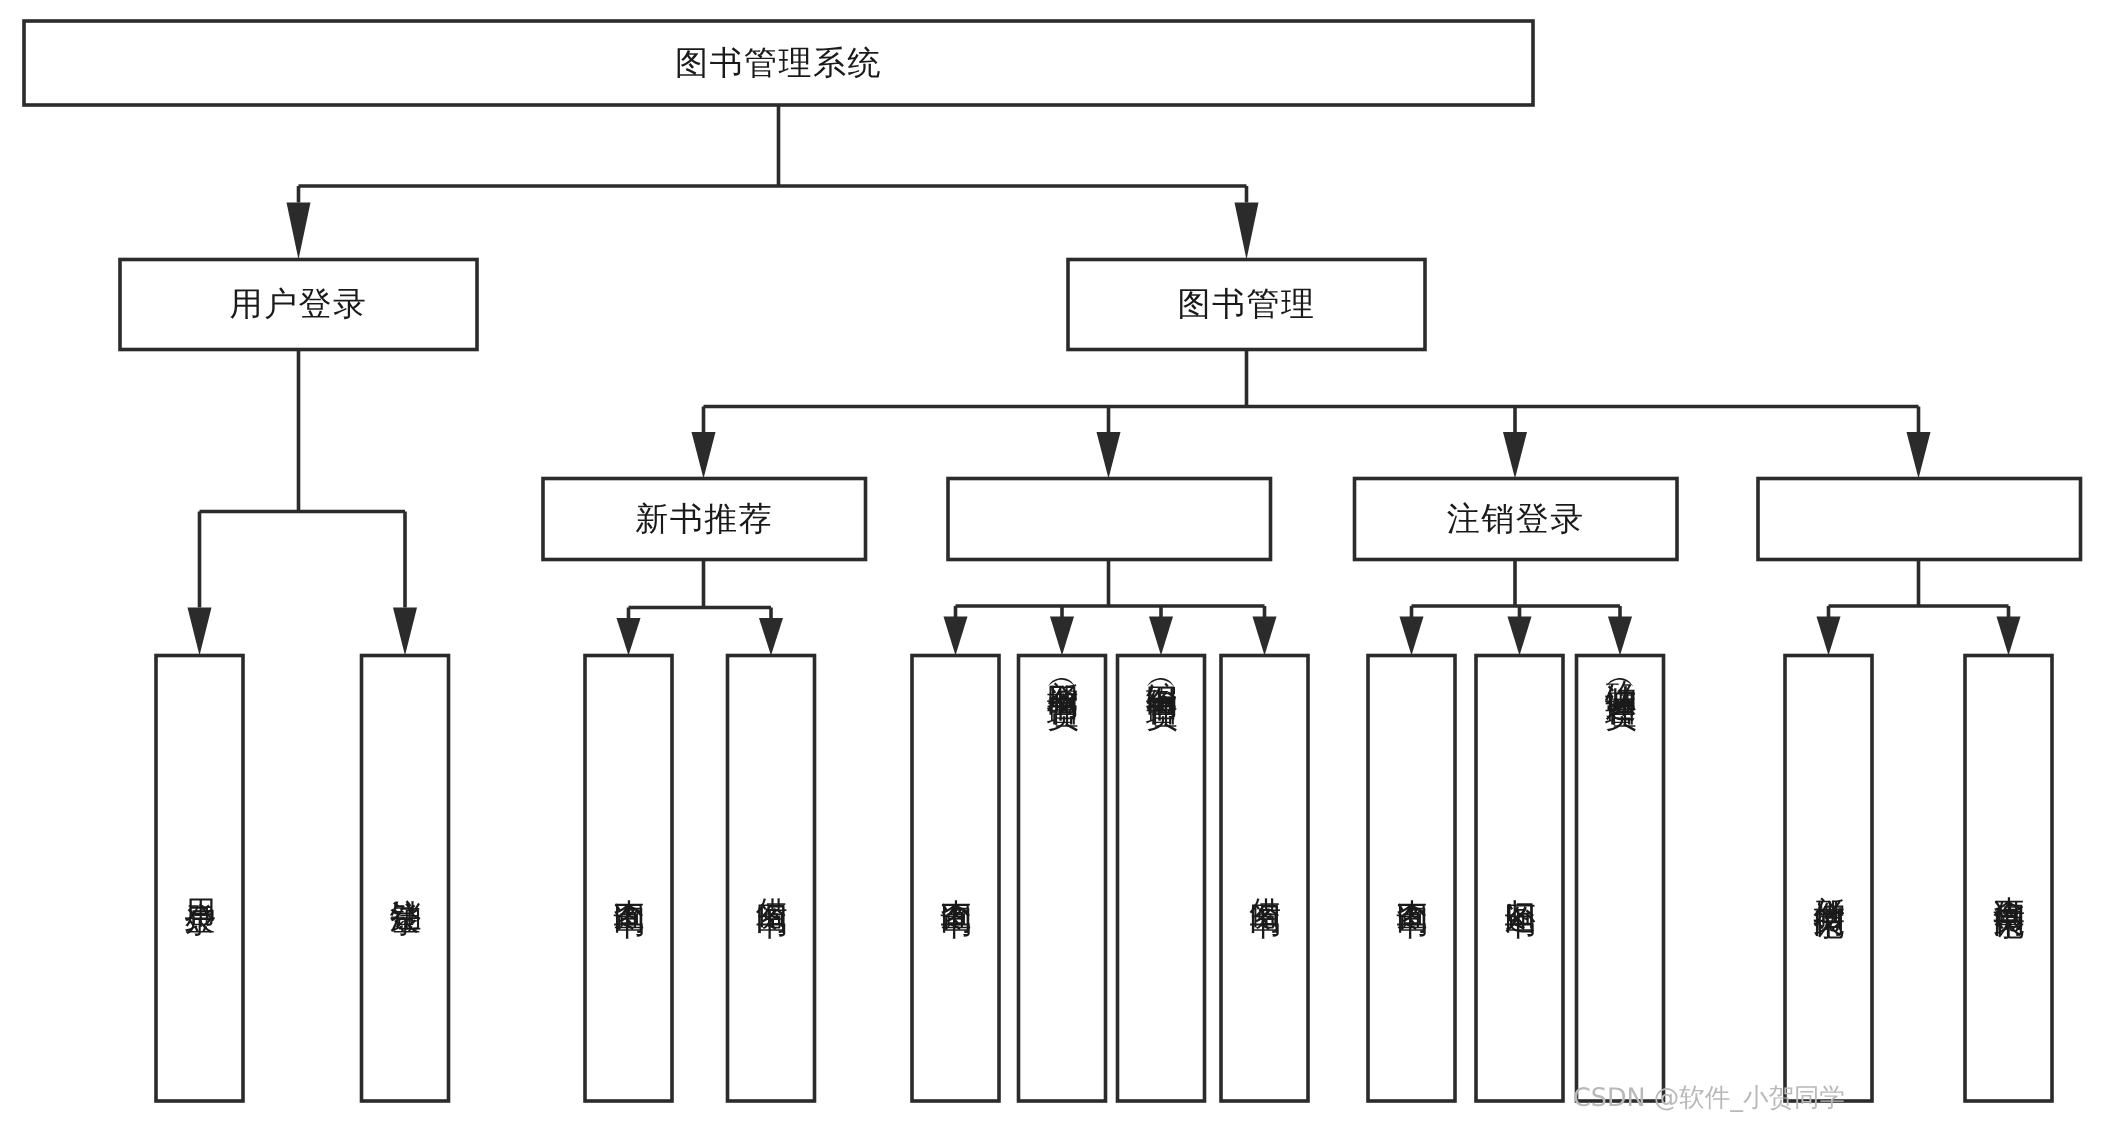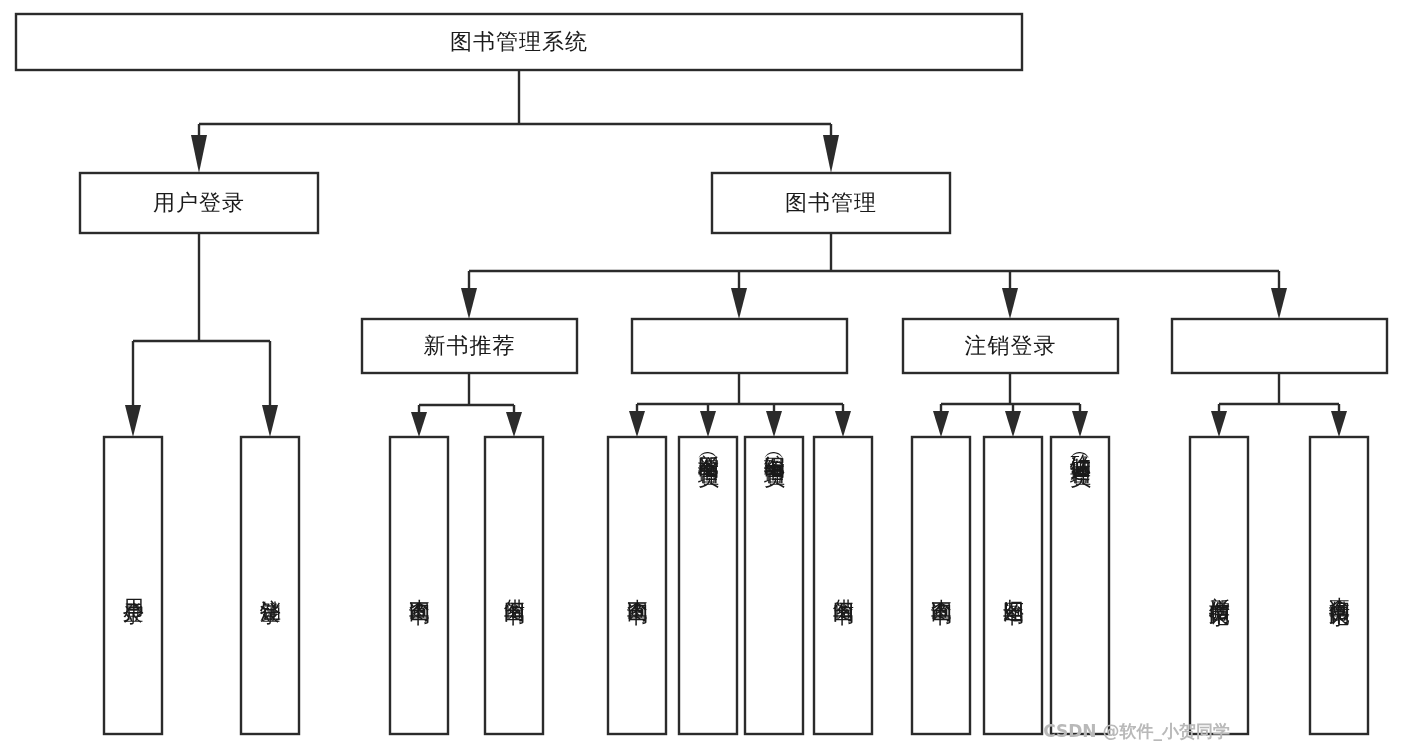--- a/index.html
+++ b/index.html
@@ -77,21 +77,20 @@
   }
   .watermark {
     position: absolute;
     right: 8px;
     bottom: 4px;
     font-family: "DejaVu Sans", "Liberation Sans", sans-serif;
     font-size: 17px;
     color: #b9b9b9;
     white-space: nowrap;
     user-select: none;
-    font-weight: bold;
   }
 </style>
 </head>
 <body>
 
 <div id="diagram-root">
 
   <svg class="diagram" viewBox="0 0 1405 747">
 
     <g>

